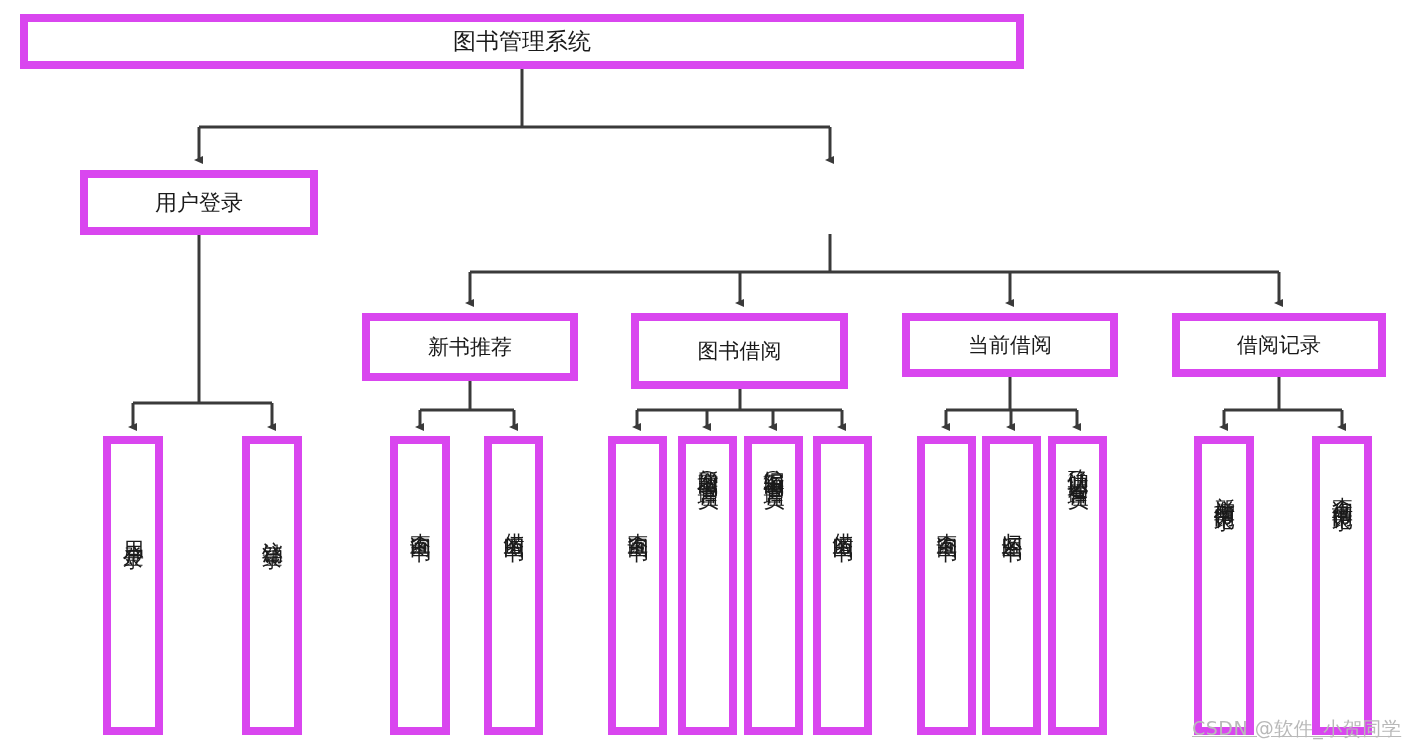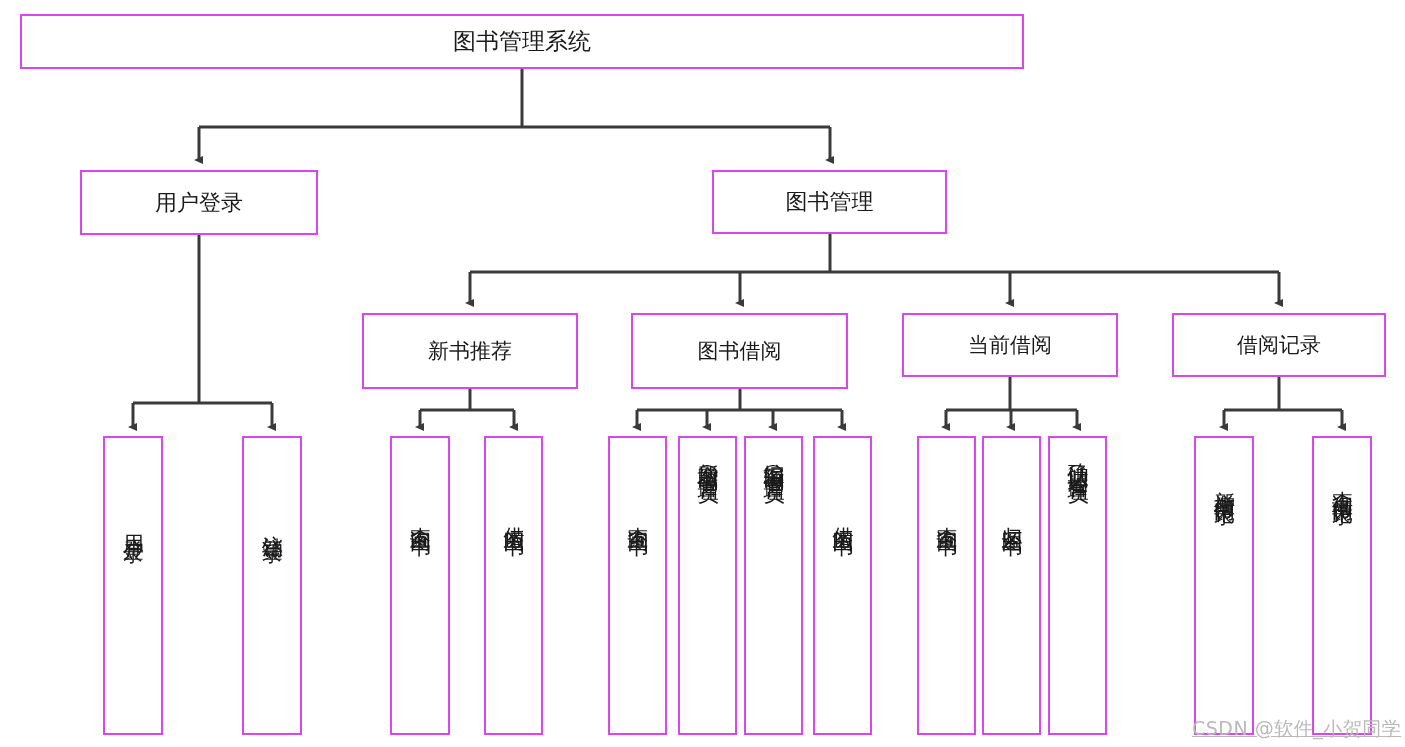--- a/index.html
+++ b/index.html
@@ -13,21 +13,21 @@
   #canvas {
     position: relative;
     width: 1405px;
     height: 747px;
     background: #ffffff;
     overflow: hidden;
   }
   .node {
     position: absolute;
     box-sizing: border-box;
-    border: 2px solid #d946ef;
+    border: 8px solid #d946ef;
     background: #ffffff;
     display: flex;
     align-items: center;
     justify-content: center;
     color: #1a1a1a;
   }
   .node.level0 {
     font-size: 23px;
   }
   .node.level1 {
@@ -122,25 +122,22 @@
     </g>
   </svg>
 
   <div class="node level0" style="left:20px; top:14px; width:1004px; height:55px;">
     <span>图书管理系统</span>
   </div>
 
   <div class="node level1" style="left:80px; top:170px; width:238px; height:65px;">
     <span>用户登录</span>
   </div>
-  <div class="node level1" style="left:712px; top:170px; width:235px; height:64px;">
-    <span>图书管理</span>
-  </div>
 
-  <div class="node level2" style="left:362px; top:313px; width:216px; height:76px;">
+  <div class="node level2" style="left:362px; top:313px; width:216px; height:68px;">
     <span>新书推荐</span>
   </div>
   <div class="node level2" style="left:631px; top:313px; width:217px; height:76px;">
     <span>图书借阅</span>
   </div>
   <div class="node level2" style="left:1172px; top:313px; width:214px; height:64px;">
     <span>借阅记录</span>
   </div>
   <div class="node level2" style="left:902px; top:313px; width:216px; height:64px;">
     <span>当前借阅</span>

